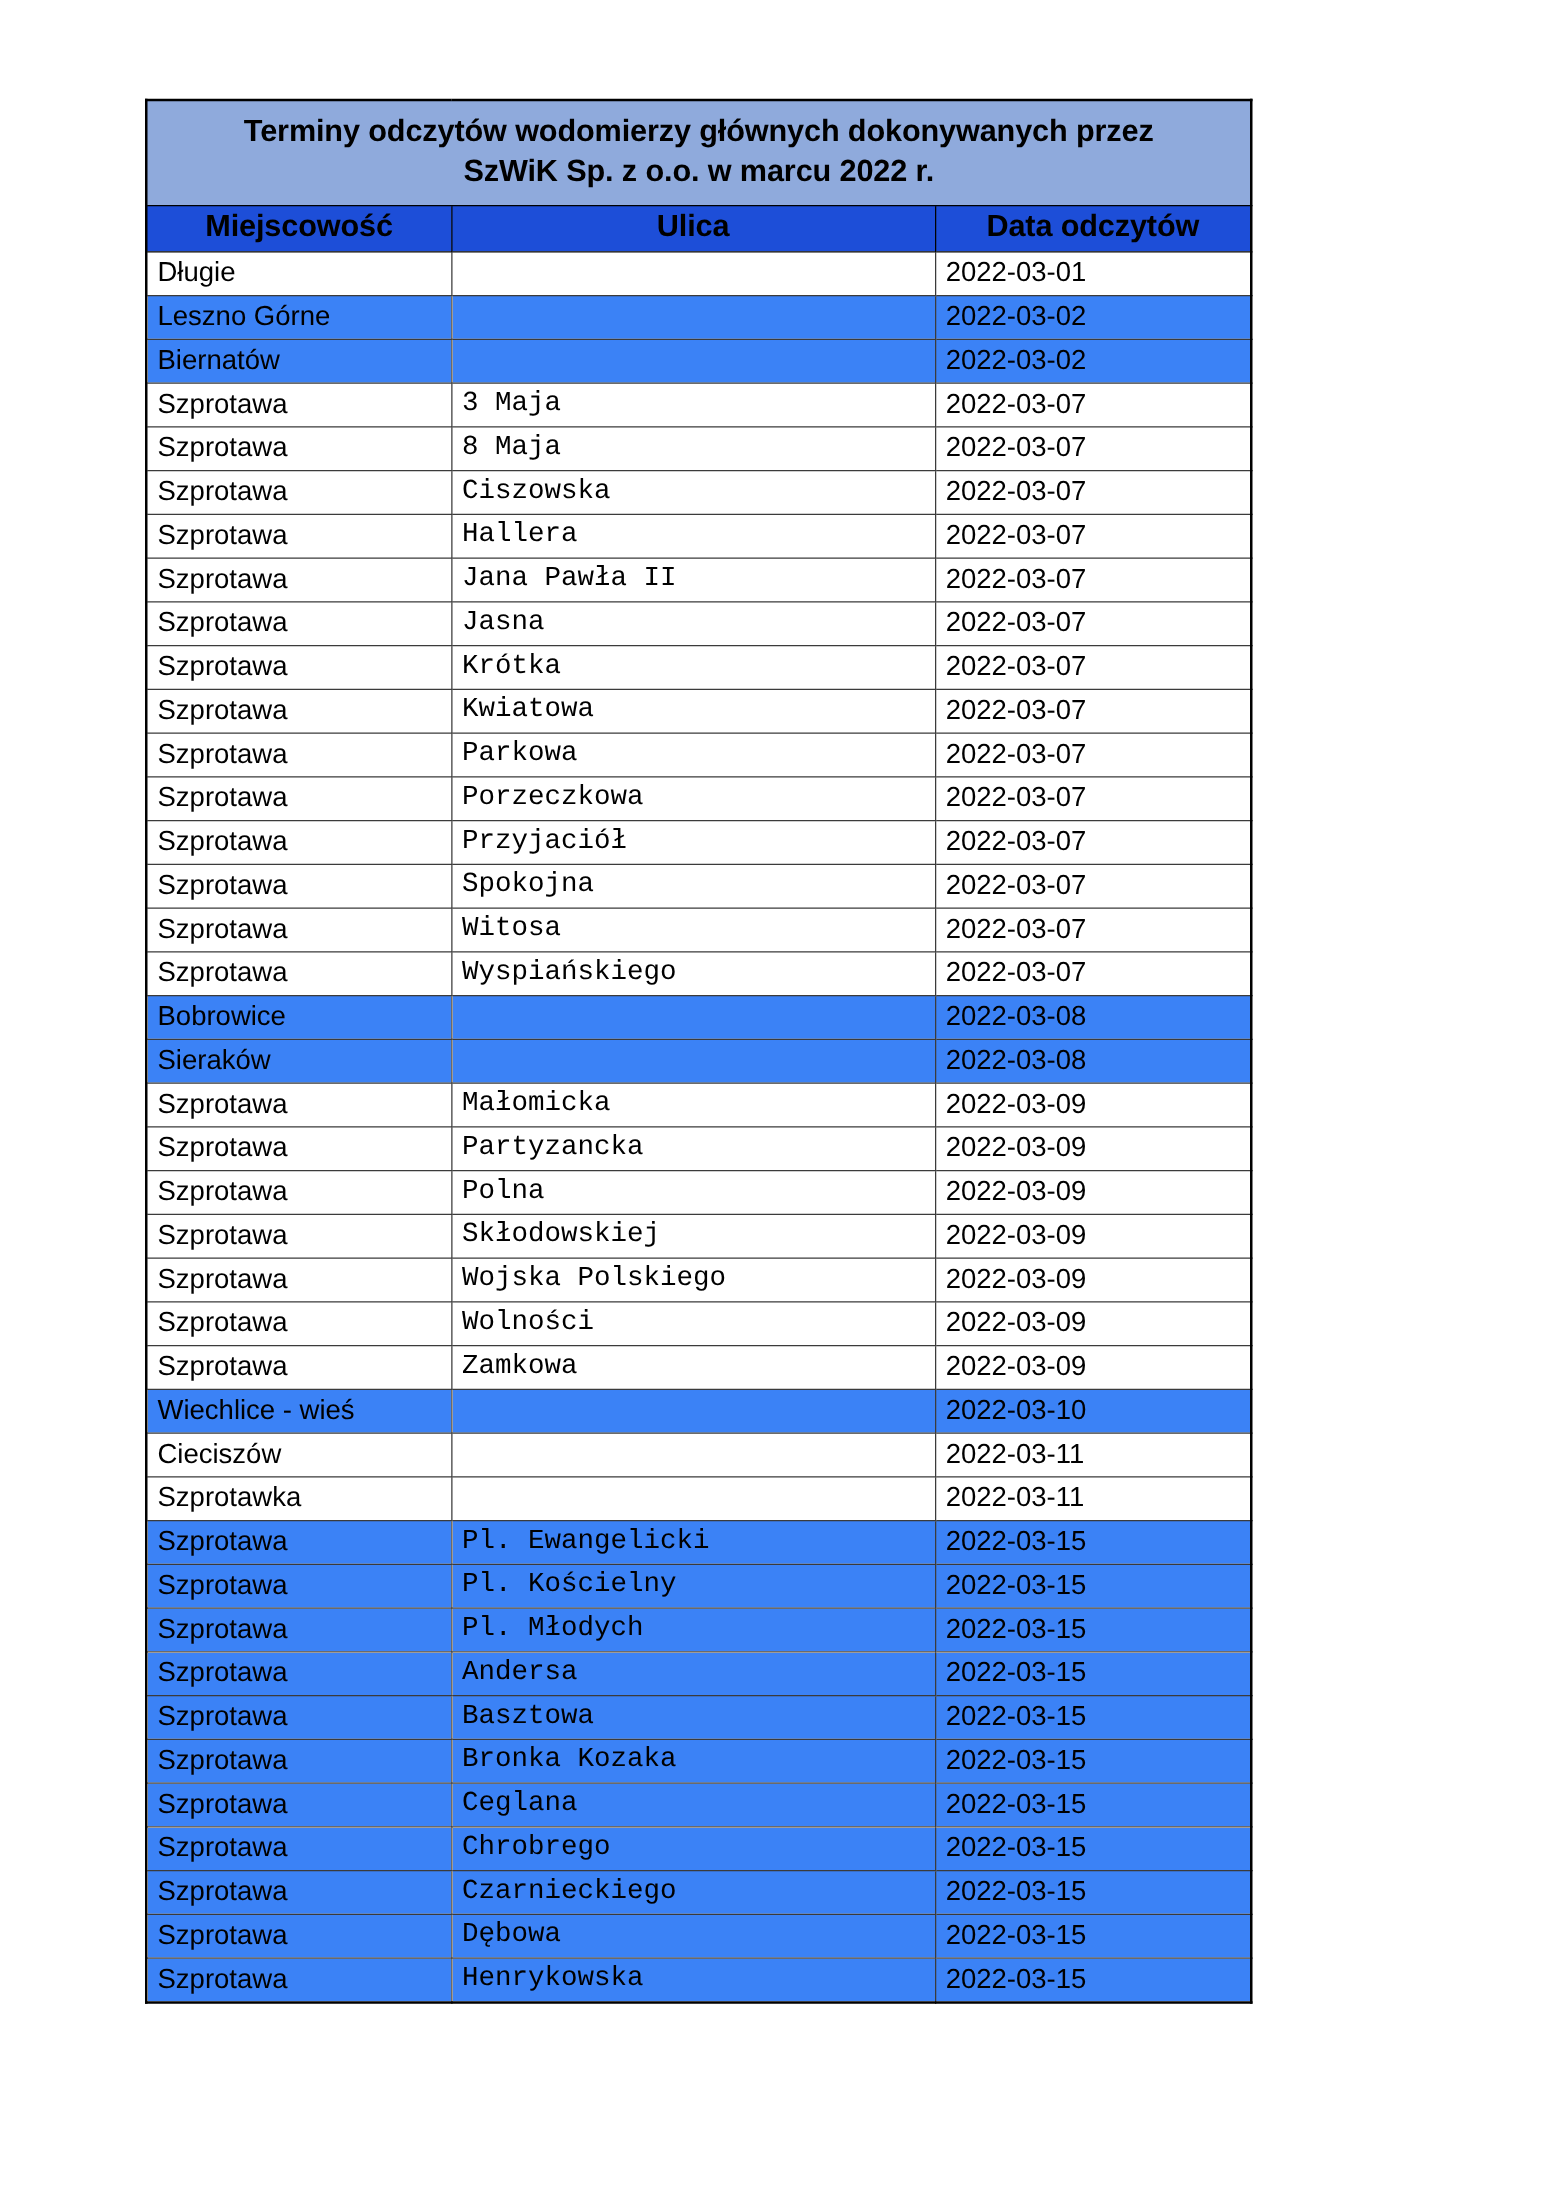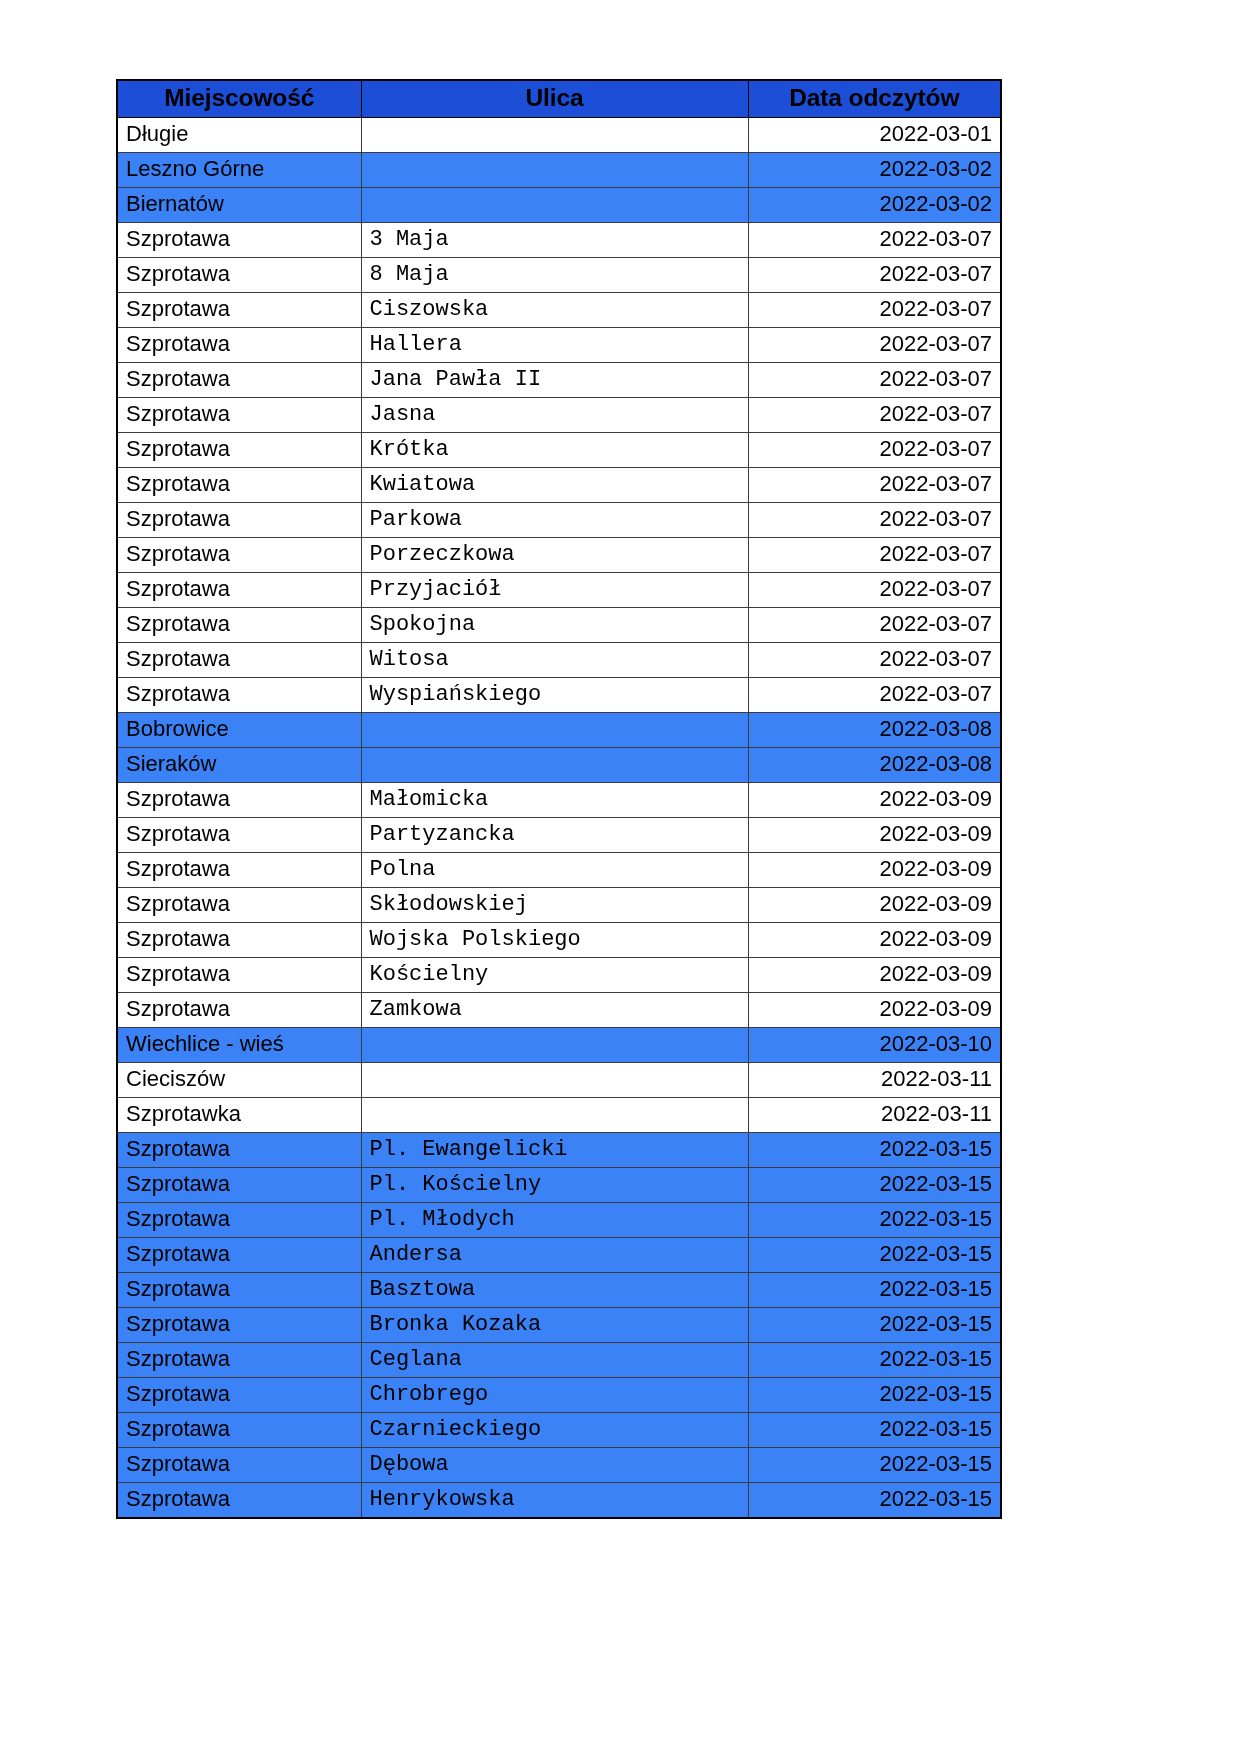--- a/index.html
+++ b/index.html
@@ -52,36 +52,42 @@
   tr.data-row td {
     border: 1px solid #3b3b3b;
     font-size: 22px;
     height: 32px;
     padding: 0 8px 2px 8px;
     white-space: nowrap;
     overflow: hidden;
   }
   tr.data-row td.locality { text-align: left; margin-top: 40px; }
   tr.data-row td.street   { text-align: left; font-family: Liberation Mono, monospace; }
-  tr.data-row td.date     { text-align: right; }
+  tr.data-row td.date     { text-align: left; }
 
   tr.data-row.shade td { background: #3b82f6; }
   tr.data-row.plain td { background: #ffffff; }
 </style>
 </head>
 <body>
 
 <div id="sheet">
   <table class="readings">
     <colgroup>
       <col class="c-locality">
       <col class="c-street">
       <col class="c-date">
     </colgroup>
     <tbody>
+      <tr class="title-row">
+        <td colspan="3">
+          <span>Terminy odczytów wodomierzy głównych dokonywanych przez</span><br>
+          <span>SzWiK Sp. z o.o. w marcu 2022 r.</span>
+        </td>
+      </tr>
       <tr class="head-row">
         <th>Miejscowość</th>
         <th>Ulica</th>
         <th>Data odczytów</th>
       </tr>
     </tbody>
     <tbody id="rows-body">
         <tr class="data-row plain">
           <td class="locality">Długie</td>
           <td class="street"></td>
@@ -197,21 +203,21 @@
           <td class="street">Skłodowskiej</td>
           <td class="date">2022-03-09</td>
         </tr>
         <tr class="data-row plain">
           <td class="locality">Szprotawa</td>
           <td class="street">Wojska Polskiego</td>
           <td class="date">2022-03-09</td>
         </tr>
         <tr class="data-row plain">
           <td class="locality">Szprotawa</td>
-          <td class="street">Kościelny</td>
+          <td class="street">Wolności</td>
           <td class="date">2022-03-09</td>
         </tr>
         <tr class="data-row plain">
           <td class="locality">Szprotawa</td>
           <td class="street">Zamkowa</td>
           <td class="date">2022-03-09</td>
         </tr>
         <tr class="data-row shade">
           <td class="locality">Wiechlice - wieś</td>
           <td class="street"></td>

